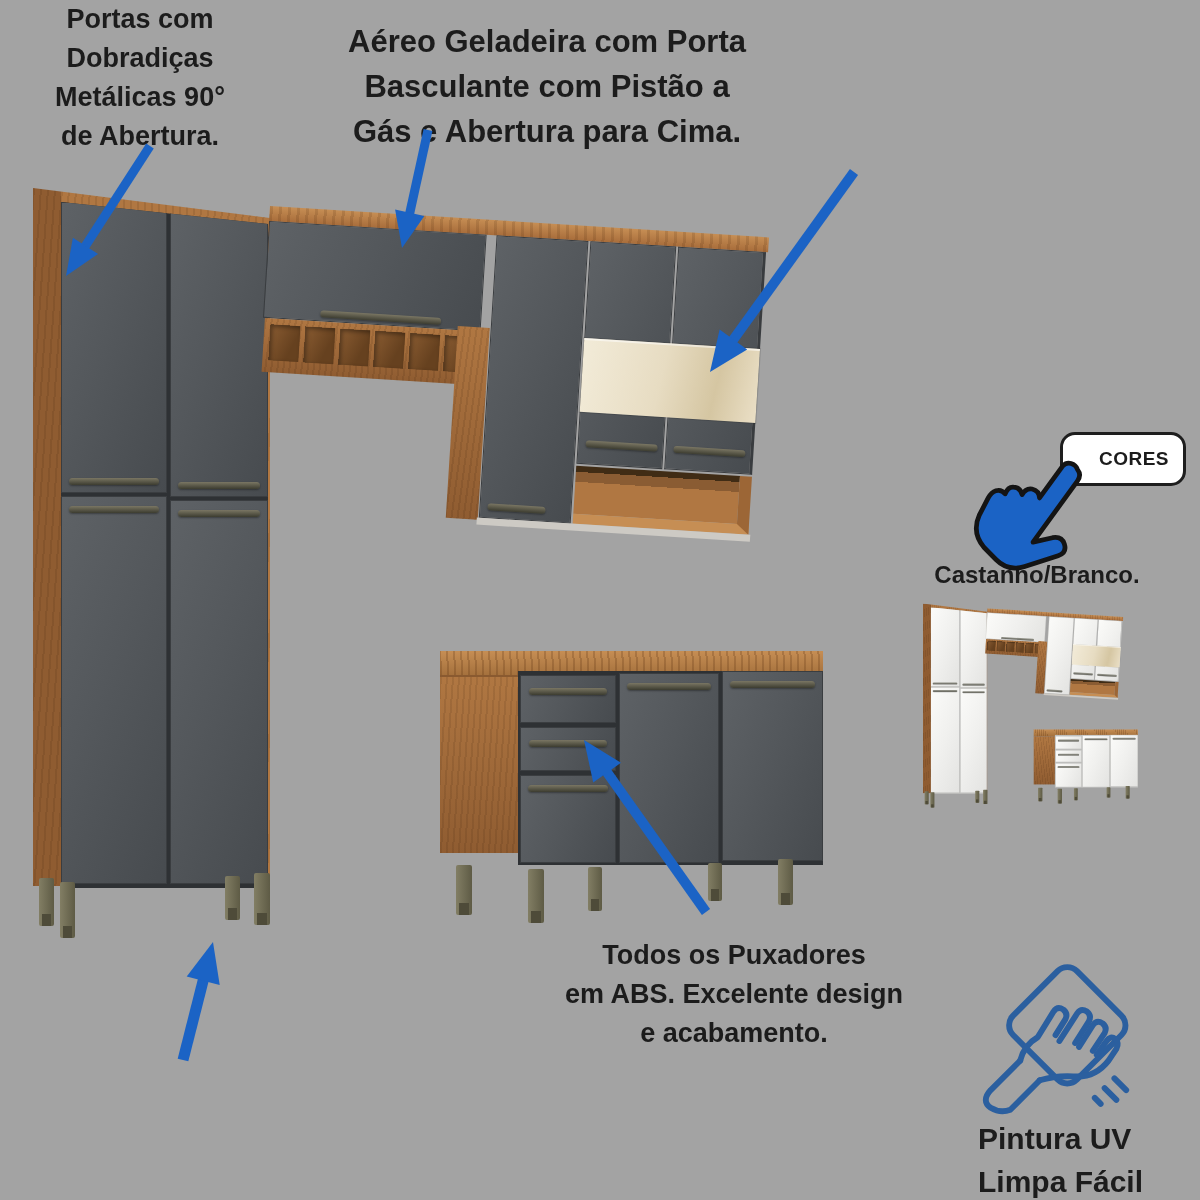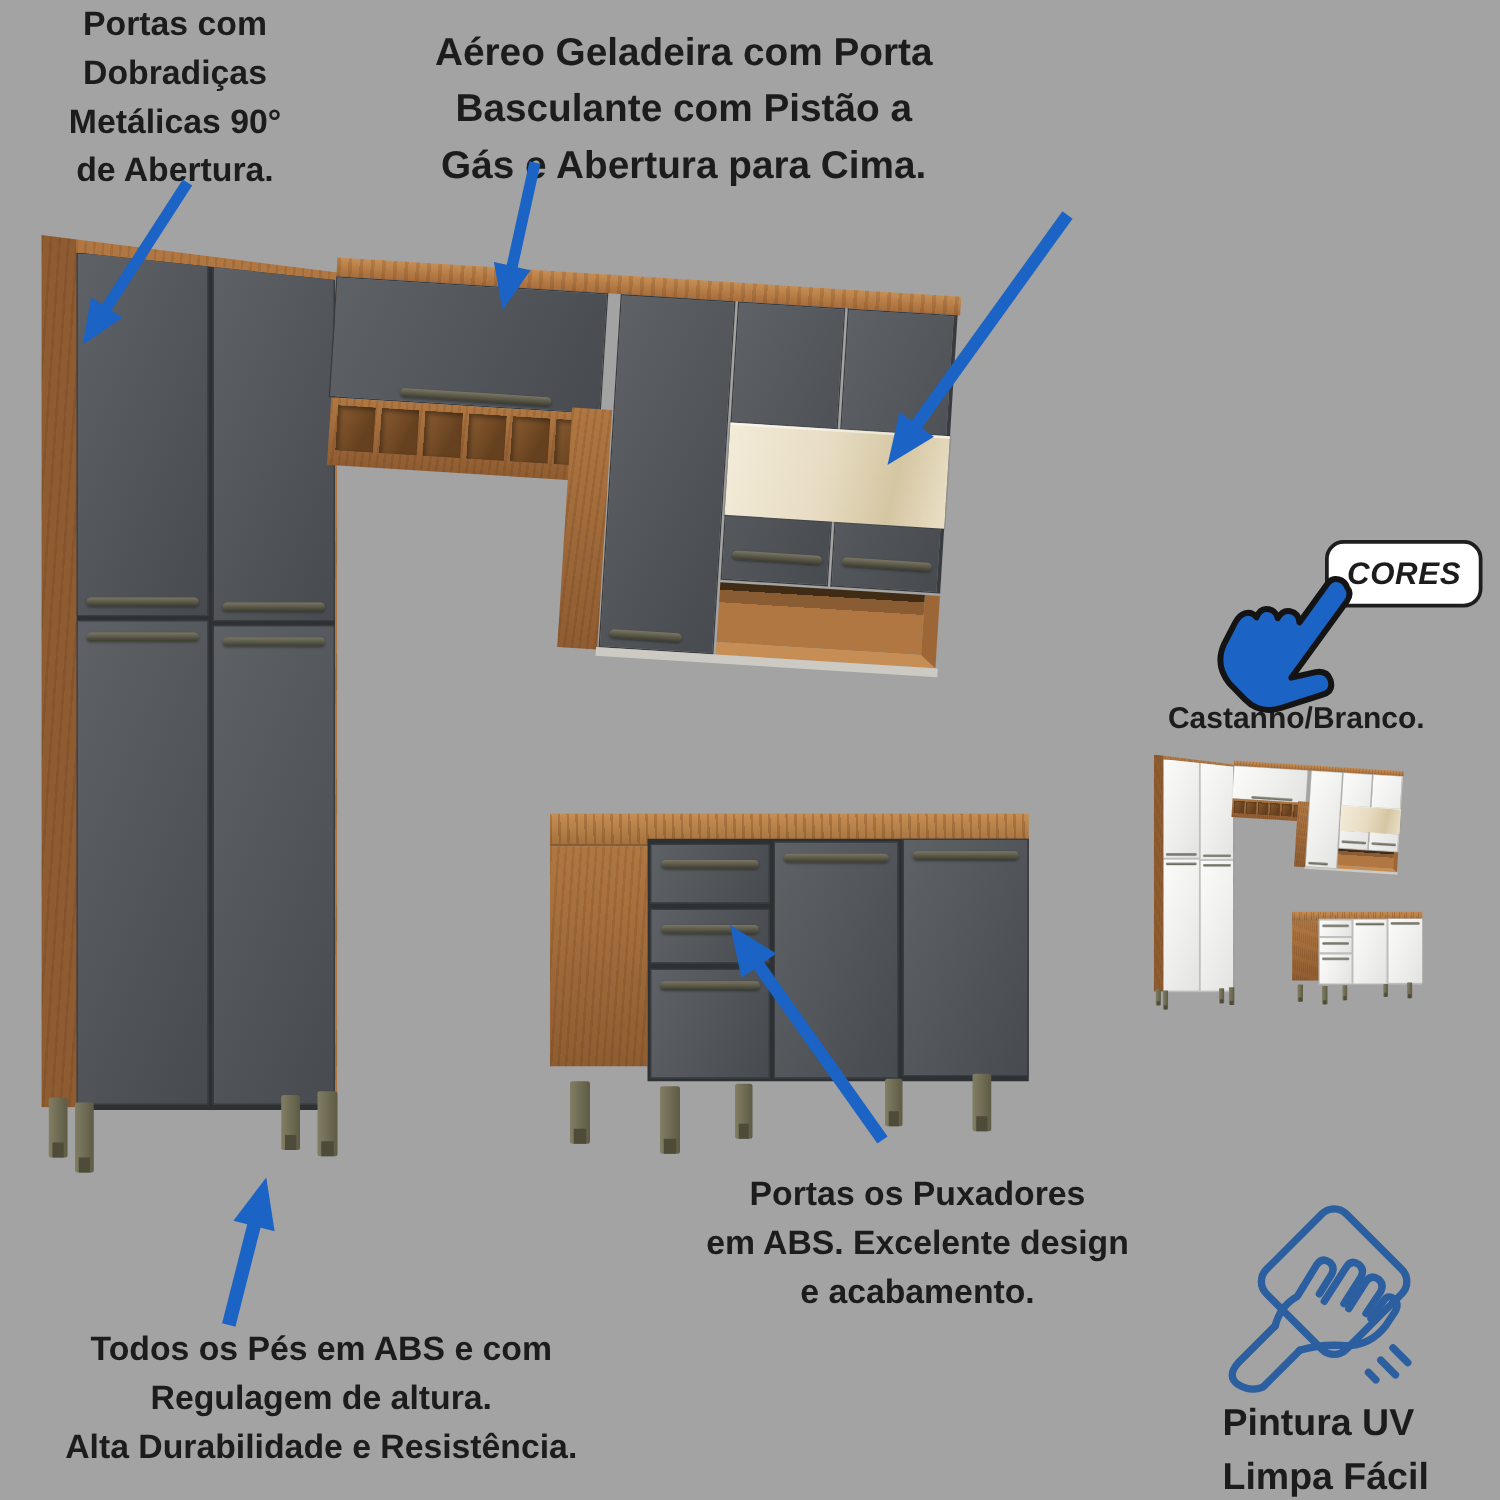--- a/index.html
+++ b/index.html
@@ -15,21 +15,21 @@
   #ann-aereo{left:348px;top:20px;width:398px;font-size:31px;}
   #ann-glass{left:798px;top:74px;width:388px;font-size:27px;}
   #ann-avail{left:948px;top:348px;width:208px;font-size:29px;}
   #ann-variant{left:878px;top:558px;width:318px;font-size:24px;}
   #ann-handles{left:540px;top:936px;width:388px;font-size:27px;}
   #ann-feet{left:18px;top:1060px;width:478px;font-size:27px;}
   #ann-uv{left:978px;top:1118px;width:230px;font-size:30px;text-align:left;line-height:1.42;}
 
   #cores-btn{position:absolute;left:1060px;top:432px;width:126px;height:54px;background:#fff;
     border:3.5px solid #1e1e1e;border-radius:15px;display:flex;align-items:center;justify-content:flex-end;
-    padding-right:14px;font-size:25px;font-weight:700;letter-spacing:.5px;box-sizing:border-box;cursor:pointer;font-style:italic;}
+    padding-right:14px;font-size:19px;font-weight:700;letter-spacing:.5px;box-sizing:border-box;cursor:pointer;}
   #hand-ptr{position:absolute;left:978px;top:448px;width:116px;height:132px;transform:rotate(36deg) scaleX(-1);}
   #hand-ptr path{fill:var(--arrow-blue);stroke:#141414;stroke-width:5;stroke-linejoin:round;}
   #wipe-icon{position:absolute;left:975px;top:956px;width:162px;height:170px;}
   #wipe-icon *{stroke:var(--icon-blue);stroke-width:6;fill:none;stroke-linecap:round;stroke-linejoin:round;}
 
   .arrows{position:absolute;left:0;top:0;pointer-events:none;}
   .arrows line{stroke:var(--arrow-blue);}
   .arrows polygon{fill:var(--arrow-blue);}
 
   
@@ -114,26 +114,23 @@
 <div id="canvas">
 
   <div class="ann" id="ann-hinges">Portas com
 Dobradiças
 Metálicas 90°
 de Abertura.</div>
   <div class="ann" id="ann-aereo">Aéreo Geladeira com Porta
 Basculante com Pistão a
 Gás e Abertura para Cima.</div>
   <div class="ann" id="ann-variant">Castanho/Branco.</div>
-  <div class="ann" id="ann-handles">Portas os Puxadores
+  <div class="ann" id="ann-handles">Todos os Puxadores
 em ABS. Excelente design
 e acabamento.</div>
-  <div class="ann" id="ann-feet">Todos os Pés em ABS e com
-Regulagem de altura.
-Alta Durabilidade e Resistência.</div>
   <div class="ann" id="ann-uv">Pintura UV
 Limpa Fácil</div>
 
   <div class="kitchen-slot" id="kitchen-main">
   <div class="kitchen">
     <div class="paneleiro">
       <div class="p-wood"></div>
       <div class="p-doors">
         <div class="door d-ul">
               <div class="handle h-b"></div>

